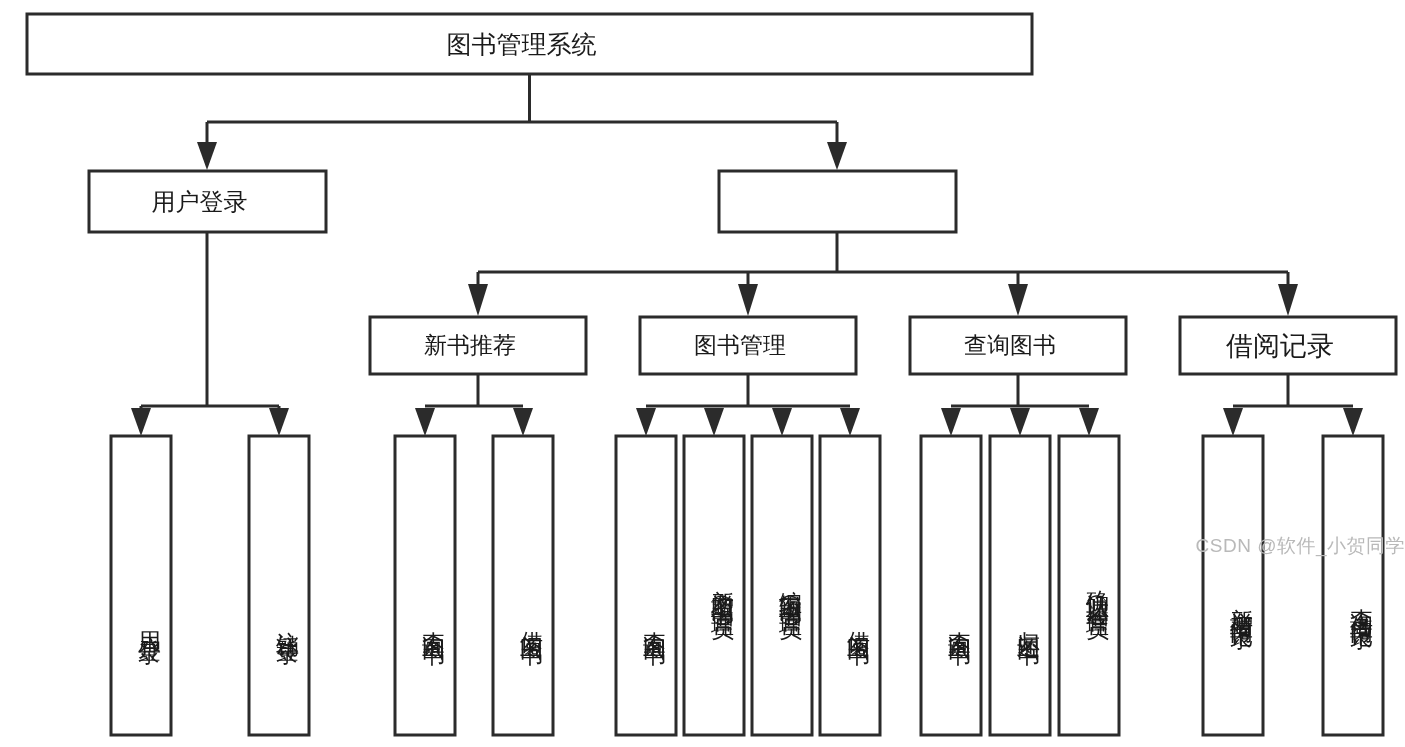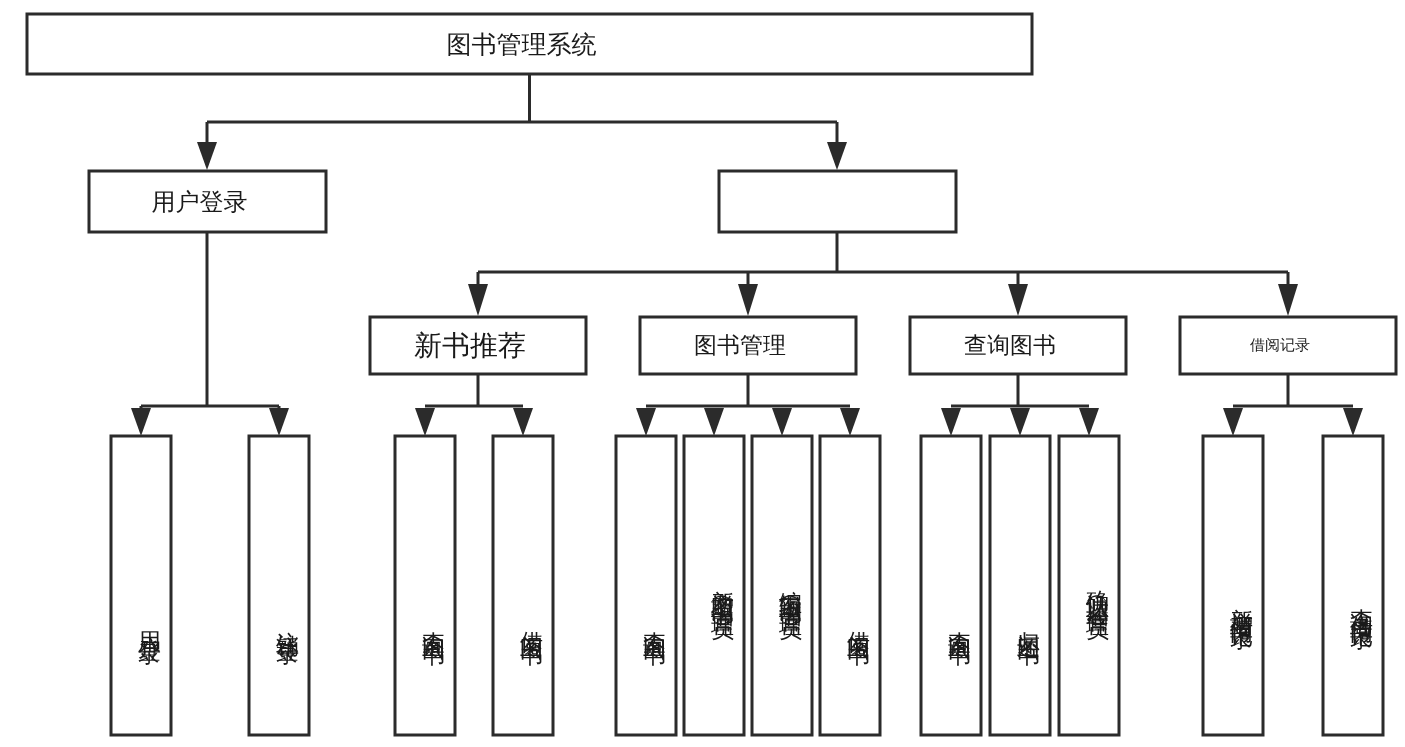--- a/index.html
+++ b/index.html
@@ -162,37 +162,38 @@
 
       <rect class="node-box" x="1195" y="436" width="60" height="299"></rect>
       <rect class="node-box" x="1315" y="436" width="60" height="299"></rect>
     </g>
   </svg>
 
   <div class="hlabel-wrap" style="left:19px; top:14px; width:1005px; height:60px; font-size:25px;">图书管理系统</div>
 
   <div class="hlabel-wrap" style="left:81px; top:171px; width:237px; height:61px; font-size:24px;">用户登录</div>
 
-  <div class="hlabel-wrap" style="left:362px; top:317px; width:216px; height:57px; font-size:28px;">新书推荐</div>
+  <div class="hlabel-wrap" style="left:362px; top:317px; width:216px; height:57px; font-size:23px;">新书推荐</div>
   <div class="hlabel-wrap" style="left:632px; top:317px; width:216px; height:57px; font-size:23px;">图书管理</div>
   <div class="hlabel-wrap" style="left:902px; top:317px; width:216px; height:57px; font-size:23px;">查询图书</div>
-  <div class="hlabel-wrap" style="left:1172px; top:317px; width:216px; height:57px; font-size:15px;">借阅记录</div>
+  <div class="hlabel-wrap" style="left:1172px; top:317px; width:216px; height:57px; font-size:27px;">借阅记录</div>
 
   <div class="vlabel-wrap" style="left:103px; top:506px; width:60px; height:229px;">用户登录</div>
   <div class="vlabel-wrap" style="left:241px; top:506px; width:60px; height:229px;">注销登录</div>
 
   <div class="vlabel-wrap" style="left:387px; top:506px; width:60px; height:229px;">查询图书</div>
   <div class="vlabel-wrap" style="left:485px; top:506px; width:60px; height:229px;">借阅图书</div>
 
   <div class="vlabel-wrap" style="left:608px; top:506px; width:60px; height:229px;">查询图书</div>
   <div class="vlabel-wrap" style="left:676px; top:444px; width:60px; height:291px;">新增图书（管理员）</div>
   <div class="vlabel-wrap" style="left:744px; top:444px; width:60px; height:291px;">编辑图书（管理员）</div>
   <div class="vlabel-wrap" style="left:812px; top:506px; width:60px; height:229px;">借阅图书</div>
 
   <div class="vlabel-wrap" style="left:913px; top:506px; width:60px; height:229px;">查询图书</div>
   <div class="vlabel-wrap" style="left:982px; top:506px; width:60px; height:229px;">归还图书</div>
   <div class="vlabel-wrap" style="left:1051px; top:444px; width:60px; height:291px;">确认归还（管理员）</div>
 
   <div class="vlabel-wrap" style="left:1195px; top:468px; width:60px; height:267px;">新增借阅记录</div>
   <div class="vlabel-wrap" style="left:1315px; top:468px; width:60px; height:267px;">查询借阅记录</div>
 
+  <div class="watermark">CSDN @软件_小贺同学</div>
 
 </div>
 
 </body></html>

